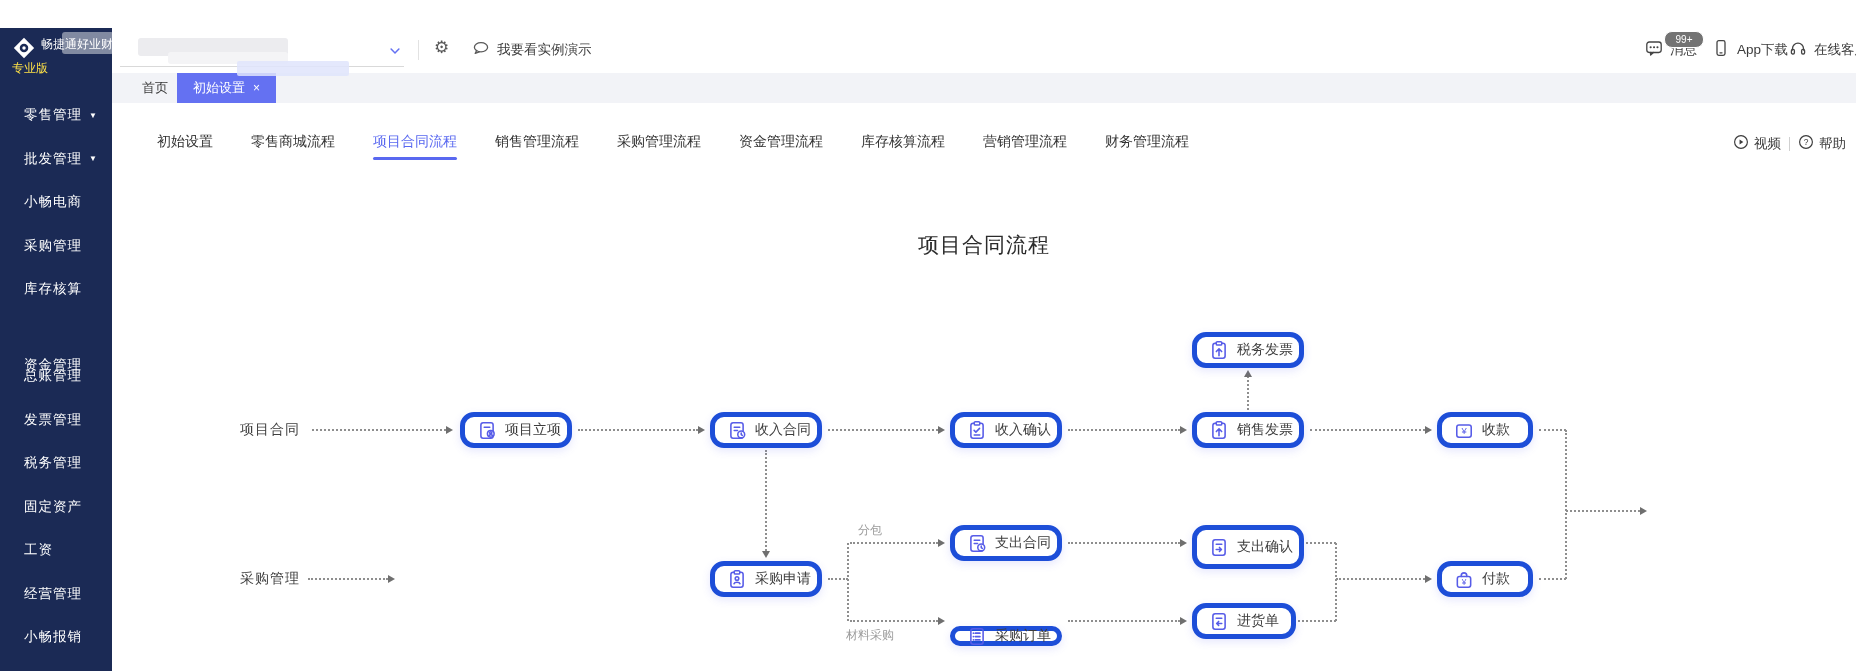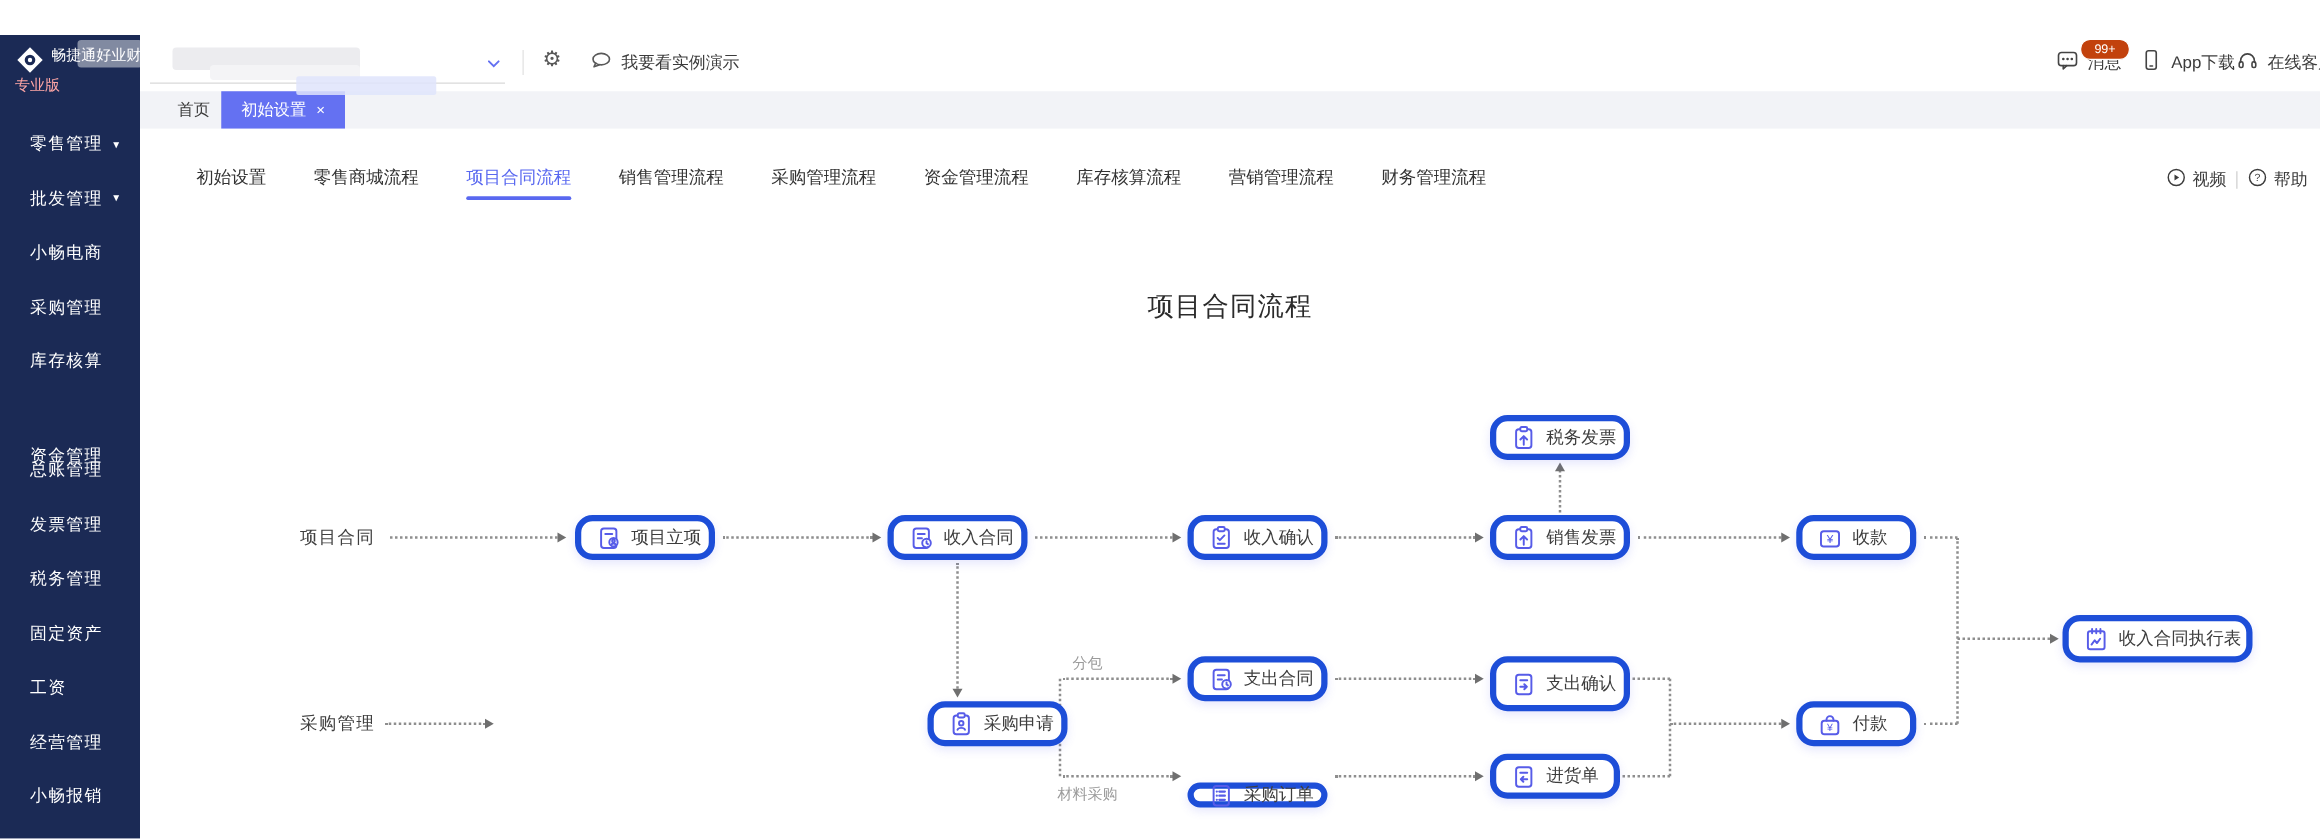--- a/index.html
+++ b/index.html
@@ -2,35 +2,35 @@
 <html><head>
 <meta charset="utf-8">
 <style>
   html,body{margin:0;padding:0;background:#fff;}
   .screen{position:relative;width:1856px;height:671px;overflow:hidden;
           font-family:"Liberation Sans","DejaVu Sans",sans-serif;background:#fff;}
   
   .sidebar{position:absolute;left:0;top:28px;width:112px;height:643px;background:#1b2a55;}
   .logo-row{position:absolute;left:12px;top:8px;display:flex;align-items:flex-start;gap:5px;}
   .brand{color:#fff;font-size:12px;white-space:nowrap;}
-  .edition{position:absolute;left:12px;top:32px;color:#fca5a5;font-size:12px;}
+  .edition{position:absolute;left:12px;top:32px;color:#fde047;font-size:12px;}
   .logo-blur{position:absolute;left:62px;top:4px;width:52px;height:22px;background:rgba(255,255,255,.45);border-radius:3px;}
   .side-item{position:absolute;left:24px;height:18px;display:flex;align-items:center;gap:7px;
              color:#fff;font-size:13.5px;font-weight:500;letter-spacing:1px;cursor:pointer;white-space:nowrap;}
   .side-caret{font-size:8px;color:#fff;}
   
   .topbar{position:absolute;left:112px;top:28px;width:1744px;height:45px;background:#fff;}
   .acct-select{position:absolute;left:8px;top:8px;width:284px;height:30px;border-bottom:1px solid #d9d9d9;}
   .censor{position:absolute;border-radius:3px;}
   .chev{position:absolute;right:2px;top:8px;}
   .tb-divider{position:absolute;top:12px;width:1px;height:20px;background:#e2e2e2;}
   .tb-icon-btn{position:absolute;top:11px;cursor:pointer;display:flex;align-items:center;}
   .gear{font-size:17px;color:#595959;line-height:1;}
   .tb-link{position:absolute;top:11px;display:flex;align-items:center;gap:7px;font-size:13.5px;color:#3c3c3c;cursor:pointer;white-space:nowrap;}
-  .badge{position:absolute;left:1552px;top:3px;min-width:30px;height:15px;background:#c2410c;border:1px solid #fff;
+  .badge{position:absolute;left:1552px;top:3px;min-width:30px;height:15px;background:#737373;border:1px solid #fff;
          border-radius:8px;color:#fff;font-size:10px;display:flex;align-items:center;justify-content:center;padding:0 4px;}
   
   .tabbar{position:absolute;left:112px;top:73px;width:1744px;height:30px;background:#f2f3f7;}
   .tab-home{position:absolute;left:8px;top:0;height:30px;padding:0 22px;display:flex;align-items:center;
             font-size:13px;color:#3a3a3a;cursor:pointer;}
   .tab-active{position:absolute;left:65px;top:0;height:30px;padding:0 16px;display:flex;align-items:center;gap:8px;
               background:#6471f2;color:#fff;font-size:13px;cursor:pointer;}
   .tab-close{font-size:12px;cursor:pointer;}
   .tab-censor{position:absolute;left:60px;top:-12px;width:112px;height:15px;background:#dfe4fb;opacity:.85;border-radius:2px;}
   
@@ -324,21 +324,21 @@
         </div>
         <div class="node" style="left: 1437px; top: 412px; width: 96px; height: 36px;">
           <span style="display: flex;">
             <svg width="20" height="20" viewBox="0 0 18 18" fill="none" stroke="#575ce8" stroke-width="1.4" stroke-linecap="round" stroke-linejoin="round">
               <rect x="2.5" y="4.5" width="13" height="11" rx="2"></rect>
               <text x="9" y="12.8" font-size="8.5" fill="#575ce8" stroke="none" text-anchor="middle">¥</text>
             </svg>
           </span>
           <span>收款</span>
         </div>
-        <div class="node" style="left: 742px; top: 561px; width: 112px; height: 36px;">
+        <div class="node" style="left: 710px; top: 561px; width: 112px; height: 36px;">
           <span style="display: flex;">
             <svg width="20" height="20" viewBox="0 0 18 18" fill="none" stroke="#575ce8" stroke-width="1.4" stroke-linecap="round" stroke-linejoin="round">
               <rect x="3.5" y="3" width="11" height="13.5" rx="2"></rect>
               <rect x="6.5" y="1.5" width="5" height="3" rx="1" fill="#fff"></rect>
               <circle cx="9" cy="8.6" r="1.6"></circle>
               <path d="M6.3 13.3c.5-1.8 4.9-1.8 5.4 0"></path>
             </svg>
           </span>
           <span>采购申请</span>
         </div>
@@ -385,26 +385,16 @@
         <div class="node" style="left: 1437px; top: 561px; width: 96px; height: 36px;">
           <span style="display: flex;">
             <svg width="20" height="20" viewBox="0 0 18 18" fill="none" stroke="#575ce8" stroke-width="1.4" stroke-linecap="round" stroke-linejoin="round">
               <rect x="3" y="6.8" width="12" height="9.7" rx="2"></rect>
               <path d="M6.5 6.8V6a2.5 2.5 0 0 1 5 0v.8"></path>
               <text x="9" y="14.4" font-size="7.5" fill="#575ce8" stroke="none" text-anchor="middle">¥</text>
             </svg>
           </span>
           <span>付款</span>
         </div>
-        <div class="node" style="left: 1650px; top: 492px; width: 152px; height: 38px;">
-          <span style="display: flex;">
-            <svg width="20" height="20" viewBox="0 0 18 18" fill="none" stroke="#575ce8" stroke-width="1.4" stroke-linecap="round" stroke-linejoin="round">
-              <rect x="3" y="3.6" width="12" height="12.9" rx="1.6"></rect>
-              <path d="M6 2v3M9 2v3M12 2v3"></path>
-              <path d="M5.6 13.2l2.3-3.1 1.6 2 2.3-3.1"></path>
-            </svg>
-          </span>
-          <span>收入合同执行表</span>
-        </div>
       </div>
   </div>
 
 </div>
 
 </body></html>

